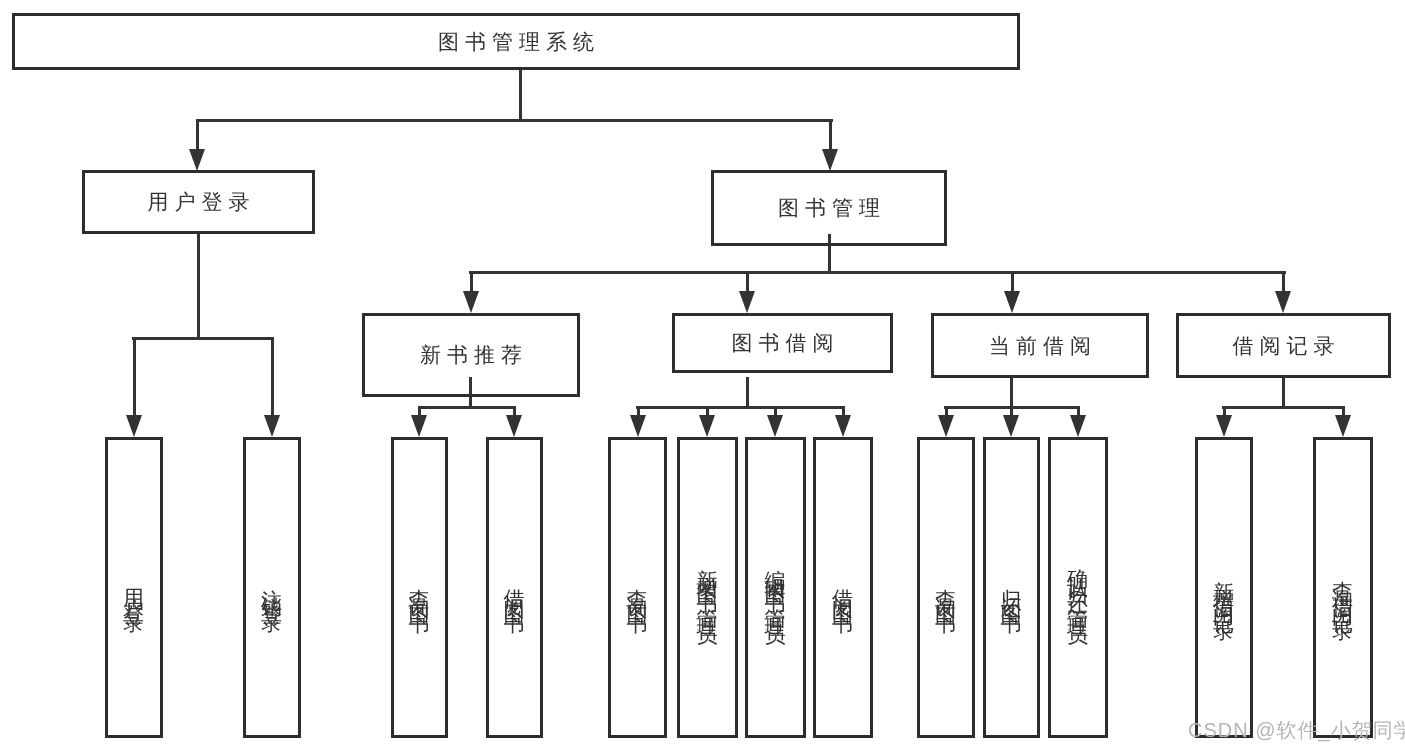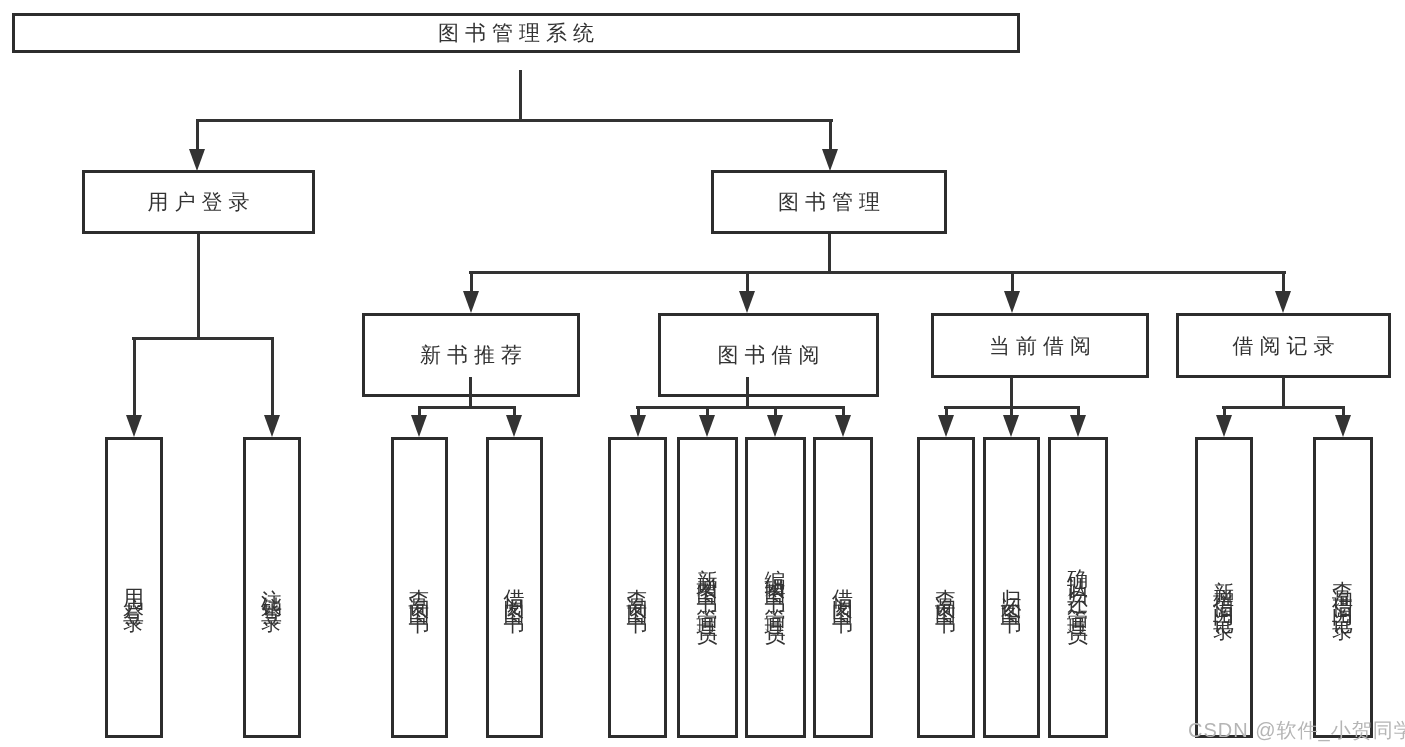--- a/index.html
+++ b/index.html
@@ -71,39 +71,39 @@
     color:var(--watermark);
     letter-spacing:1px;
     white-space:nowrap;
   }
 </style>
 </head>
 <body>
 
 <div id="canvas">
 
-  <div class="node h" style="left:12px;top:13px;width:1008px;height:40px">
+  <div class="node h" style="left:12px;top:13px;width:1008px;height:57px">
     <span>图书管理系统</span>
   </div>
 
   <div class="line" style="left:519px;top:70px;width:3px;height:50px"></div>
   <div class="line" style="left:196px;top:119px;width:637px;height:3px"></div>
   <div class="arrow" style="left:189px;top:119px;height:52px">
       <i class="shaft"></i>
       <i class="head"></i>
     </div>
   <div class="arrow" style="left:822px;top:119px;height:52px">
       <i class="shaft"></i>
       <i class="head"></i>
     </div>
 
   <div class="node h" style="left:82px;top:170px;width:233px;height:64px">
     <span>用户登录</span>
   </div>
-  <div class="node h" style="left:711px;top:170px;width:236px;height:64px">
+  <div class="node h" style="left:711px;top:170px;width:236px;height:76px">
     <span>图书管理</span>
   </div>
 
   <div class="line" style="left:197px;top:234px;width:3px;height:104px"></div>
   <div class="line" style="left:132px;top:337px;width:142px;height:3px"></div>
   <div class="arrow" style="left:126px;top:337px;height:100px">
       <i class="shaft"></i>
       <i class="head"></i>
     </div>
   <div class="arrow" style="left:264px;top:337px;height:100px">
@@ -126,21 +126,21 @@
       <i class="head"></i>
     </div>
   <div class="arrow" style="left:1275px;top:271px;height:42px">
       <i class="shaft"></i>
       <i class="head"></i>
     </div>
 
   <div class="node h" style="left:362px;top:313px;width:218px;height:84px">
     <span>新书推荐</span>
   </div>
-  <div class="node h" style="left:658px;top:313px;width:221px;height:84px">
+  <div class="node h" style="left:672px;top:313px;width:221px;height:60px">
     <span>图书借阅</span>
   </div>
   <div class="node h" style="left:931px;top:313px;width:218px;height:65px">
     <span>当前借阅</span>
   </div>
   <div class="node h" style="left:1176px;top:313px;width:215px;height:65px">
     <span>借阅记录</span>
   </div>
 
   <div class="line" style="left:469px;top:377px;width:3px;height:30px"></div>

